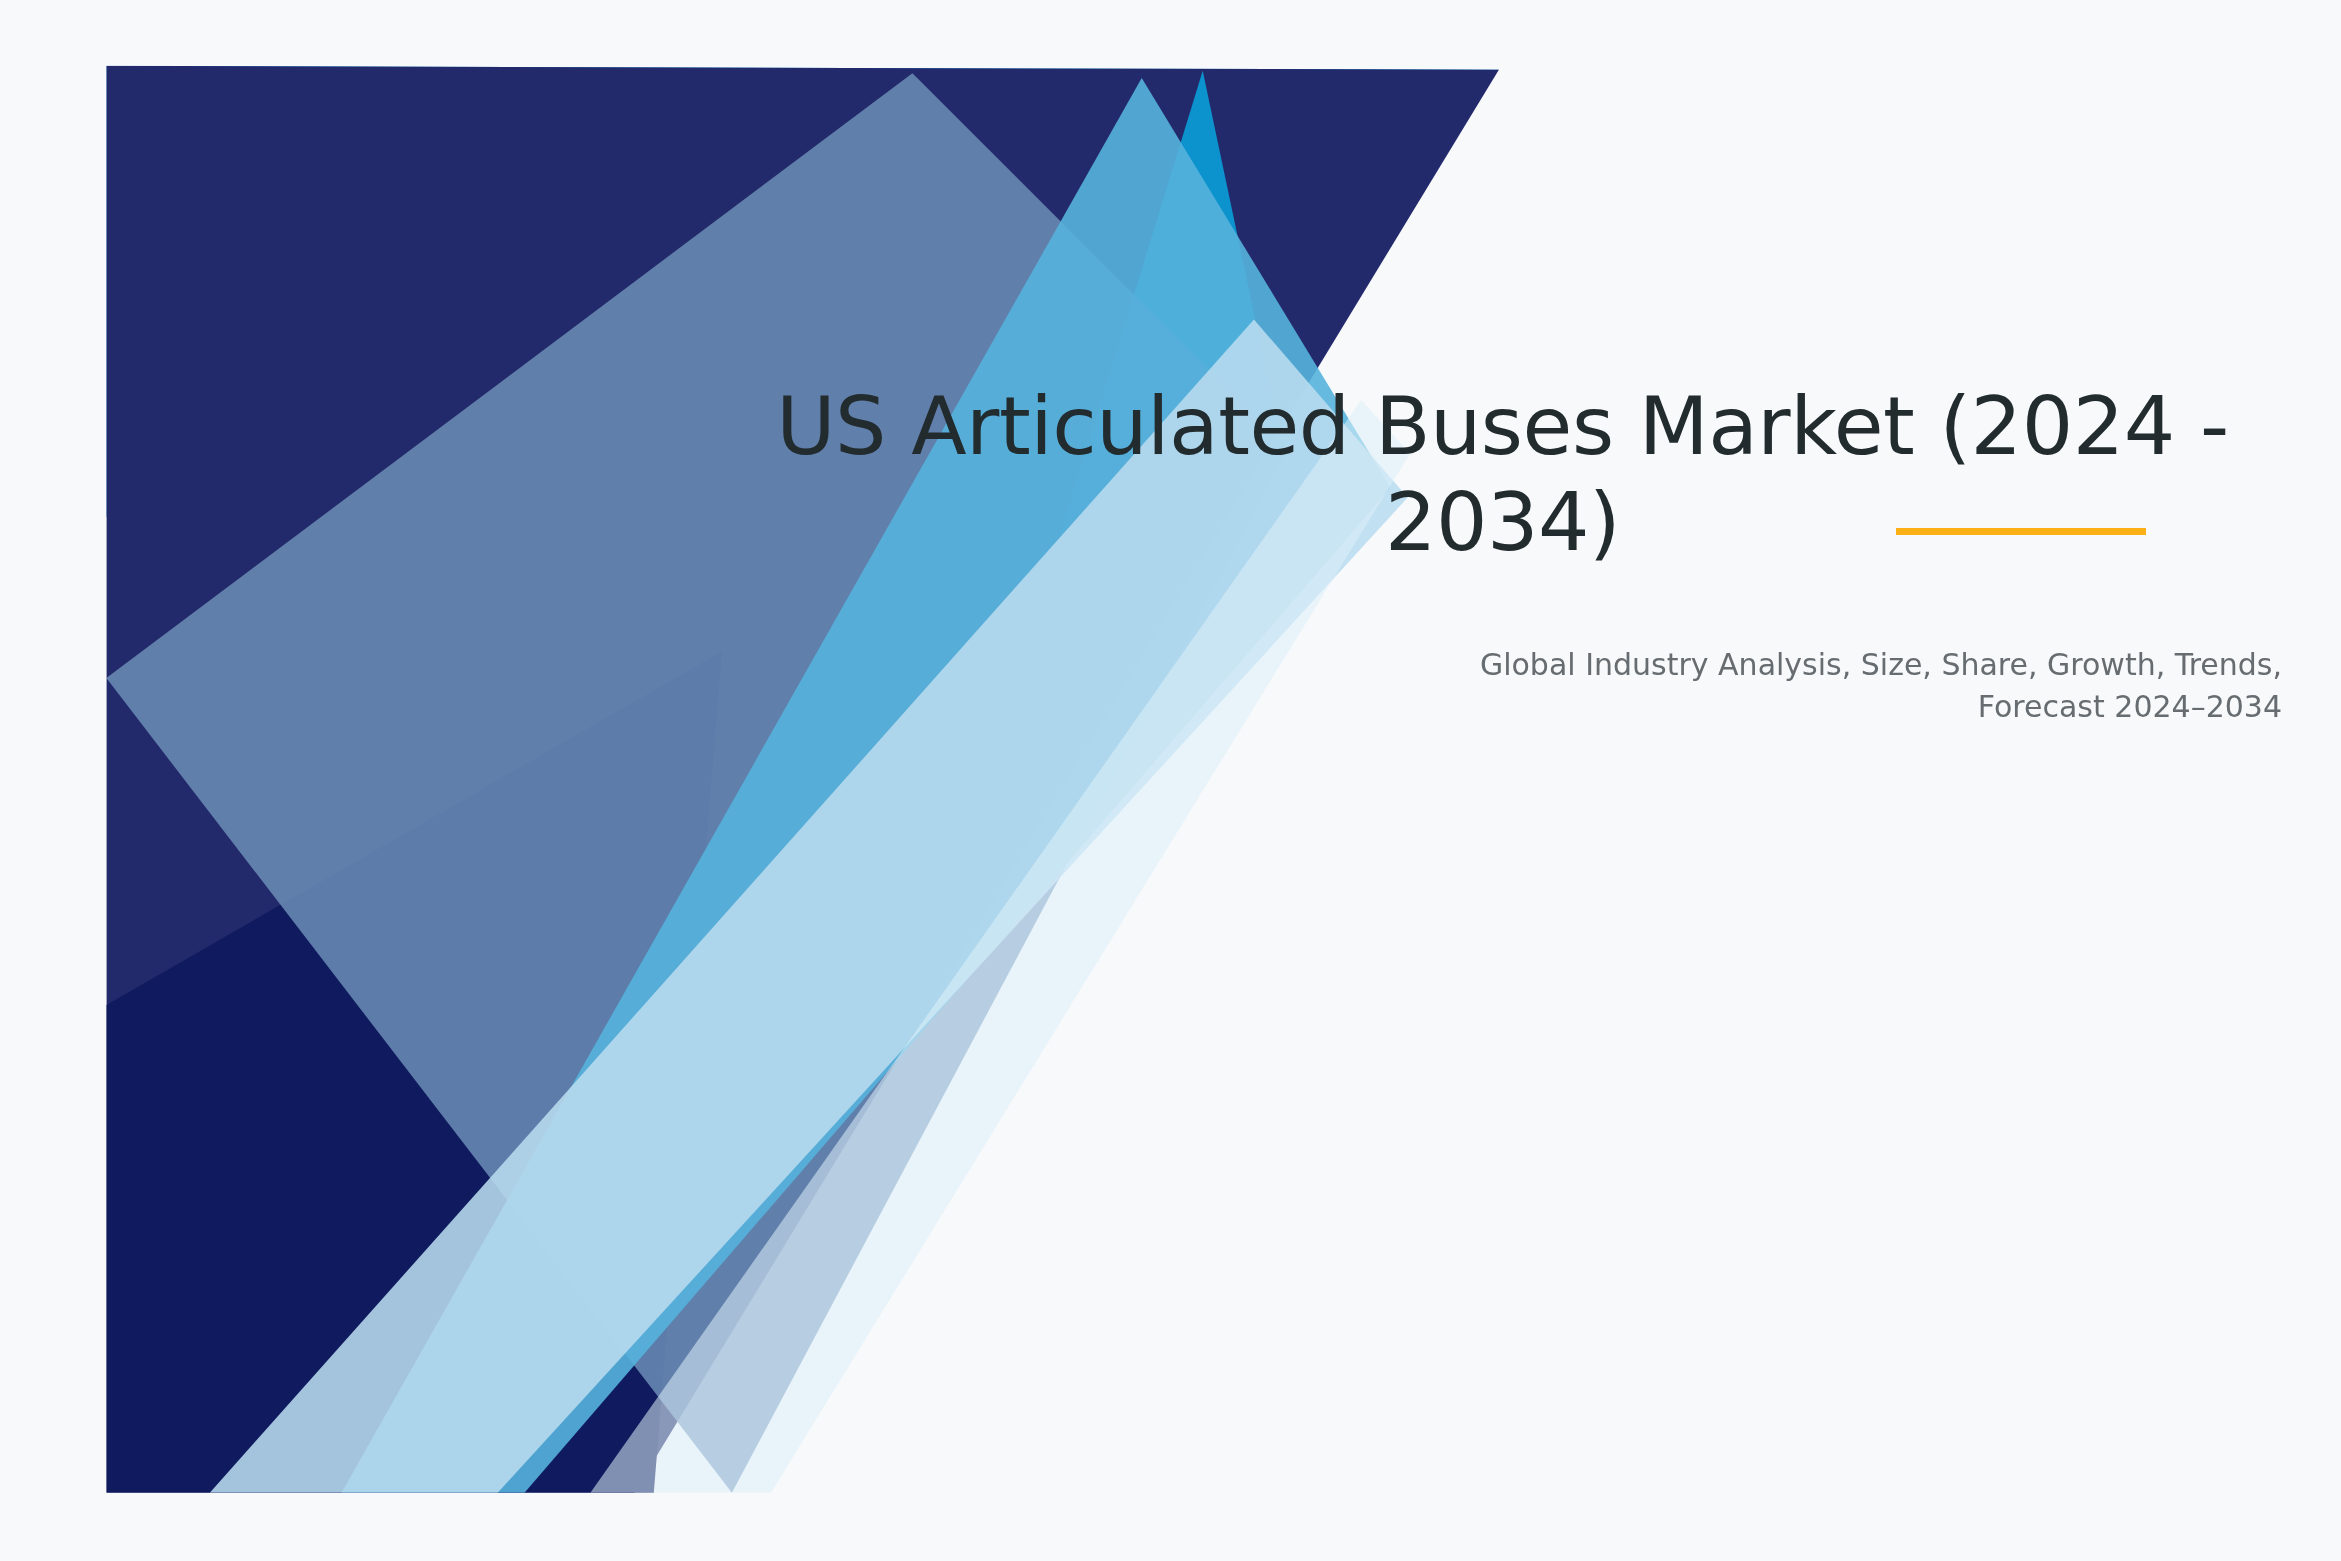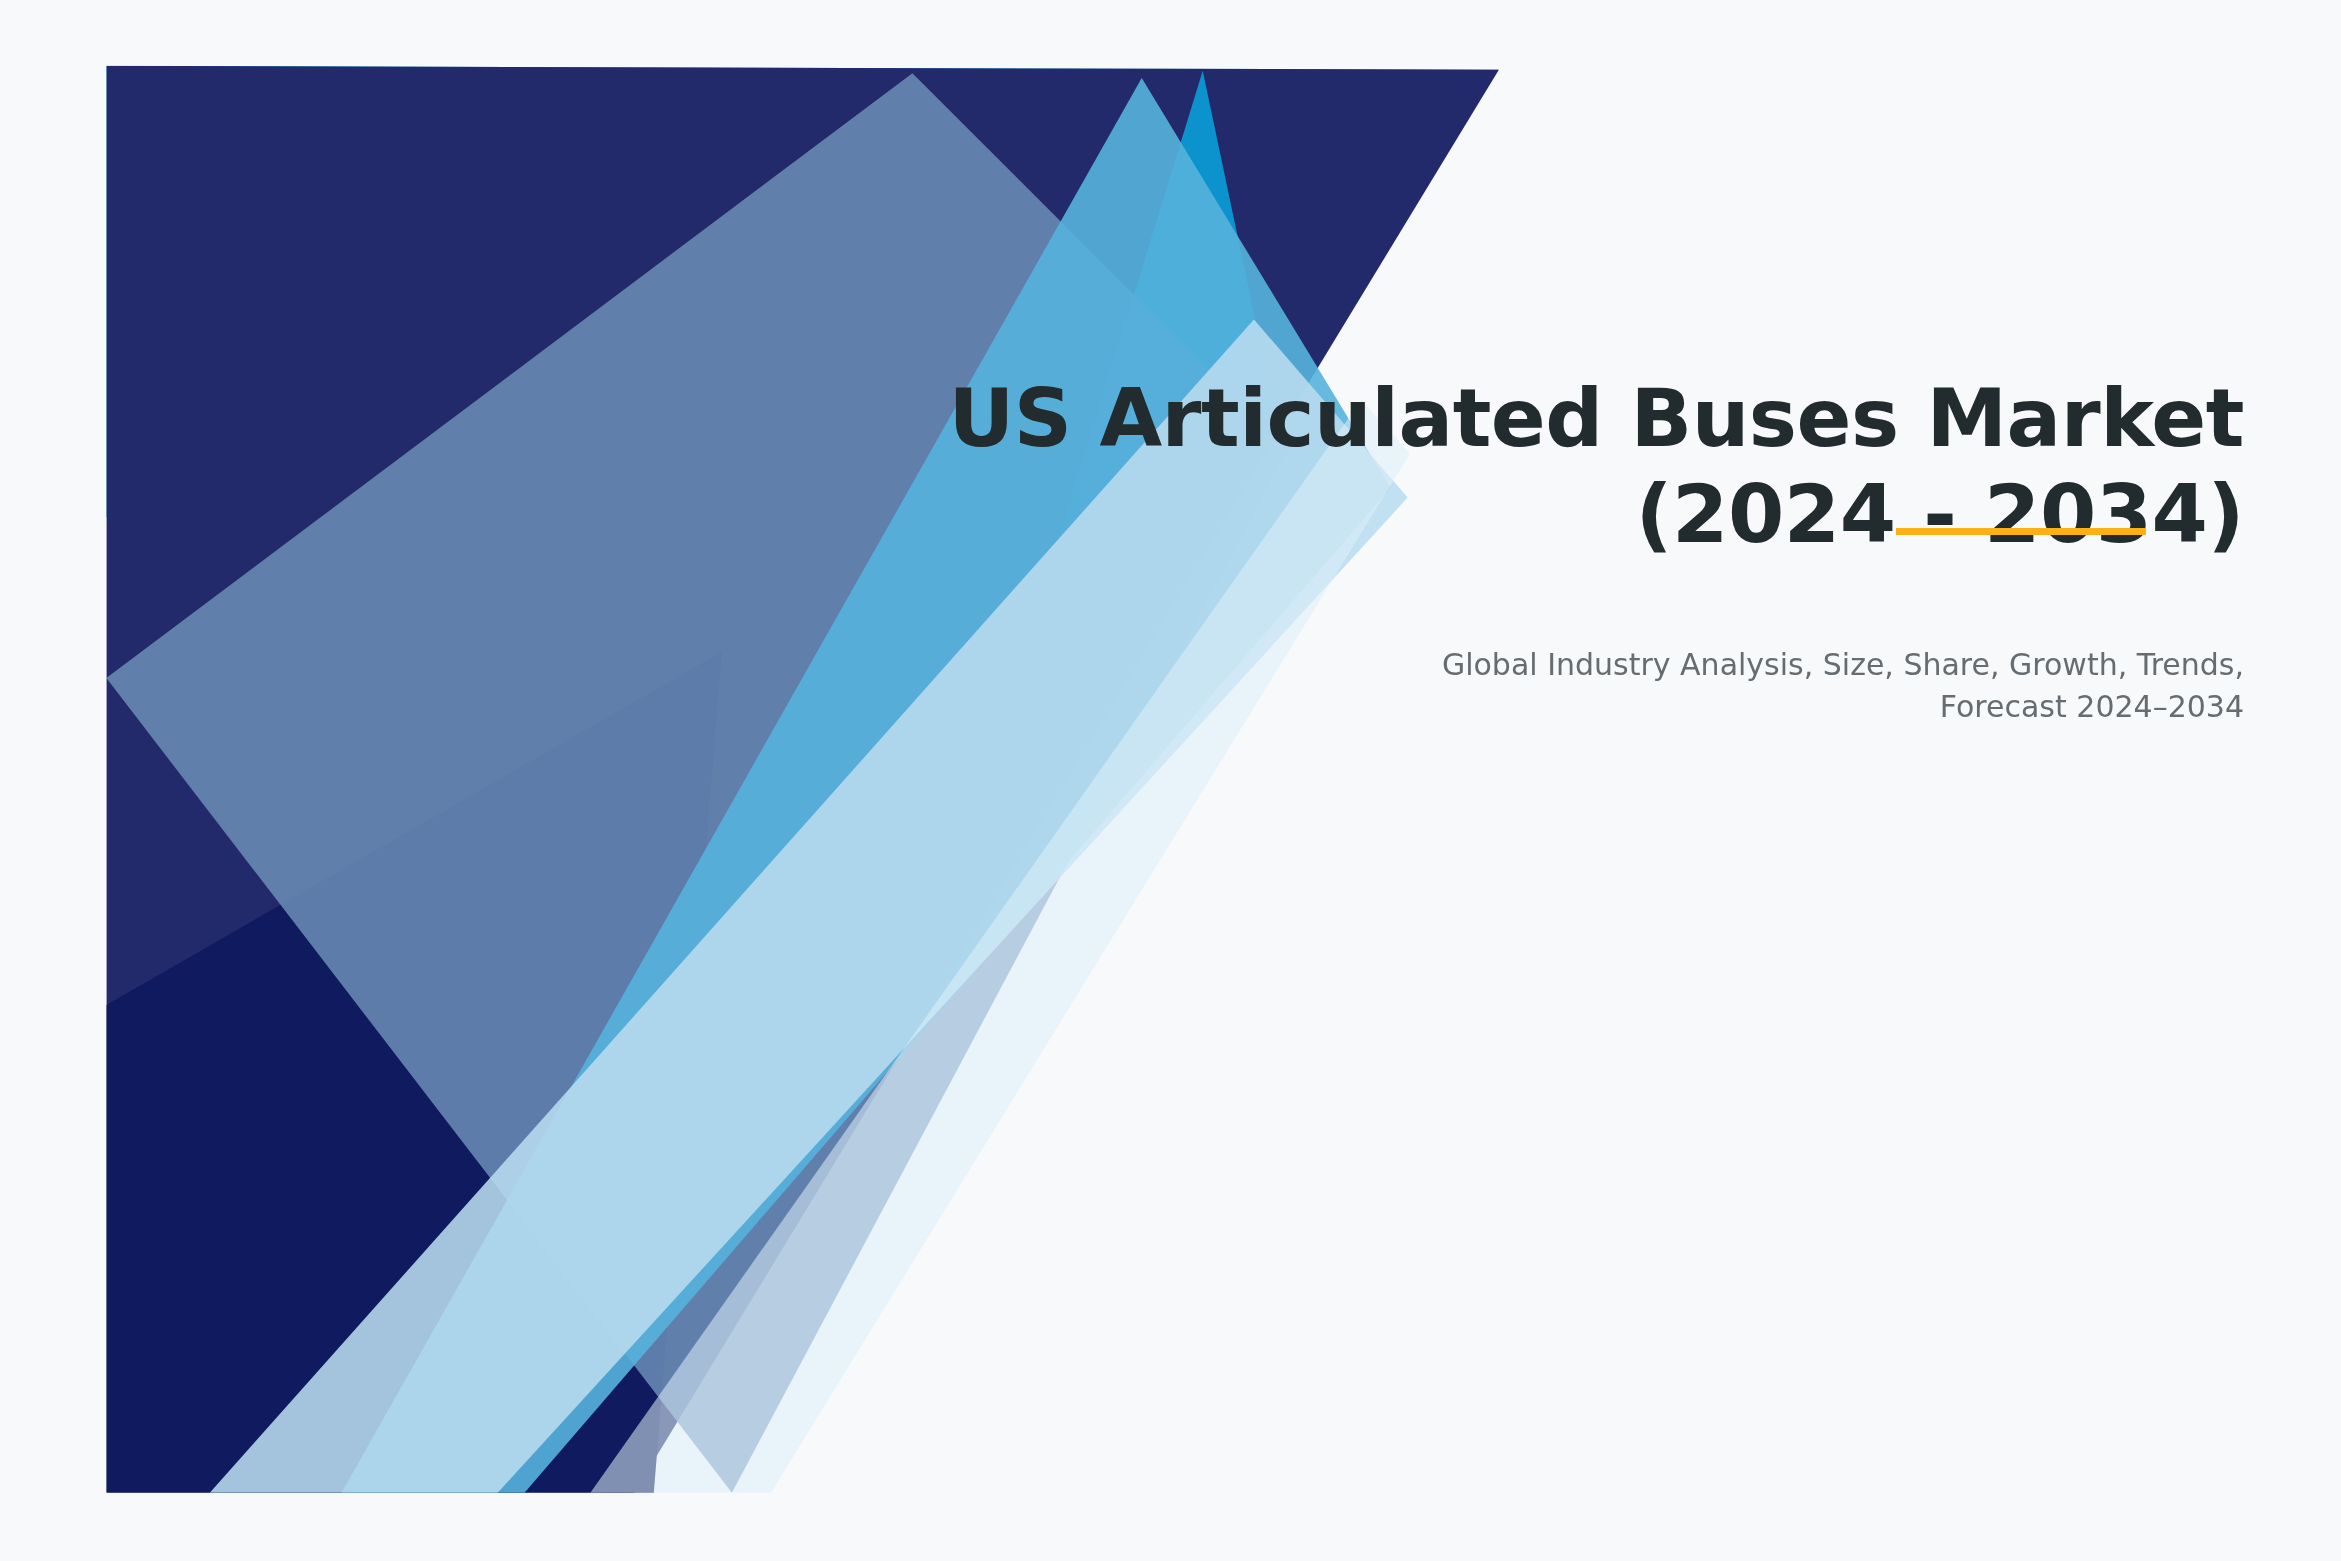--- a/index.html
+++ b/index.html
@@ -35,42 +35,42 @@
   
   #title-block {
     position: absolute;
     left: 761px;
     top: 371px;
     width: 1483px;
     text-align: right;
   }
 
   #cover-title {
-    margin: 0;
+    margin: 8px;
     font-family: "DejaVu Sans", "Liberation Sans", sans-serif;
-    font-weight: 700;
+    font-weight: 400;
     font-size: 81px;
     line-height: 1.18;
     letter-spacing: -0.5px;
     color: #222b2e;
-    text-align: right;
+    text-align: center;
   }
 
   #title-accent-rule {
     position: absolute;
     right: 98px;
     top: 157px;
     width: 250px;
     height: 7.3px;
     background: #fbb016;
   }
 
   #subtitle-block {
     position: absolute;
-    left: 1415px;
+    left: 1453px;
     top: 644px;
     width: 829px;
     text-align: right;
   }
 
   #cover-subtitle {
     margin: 0;
     font-family: "DejaVu Sans", "Liberation Sans", sans-serif;
     font-weight: 400;
     font-size: 30px;

